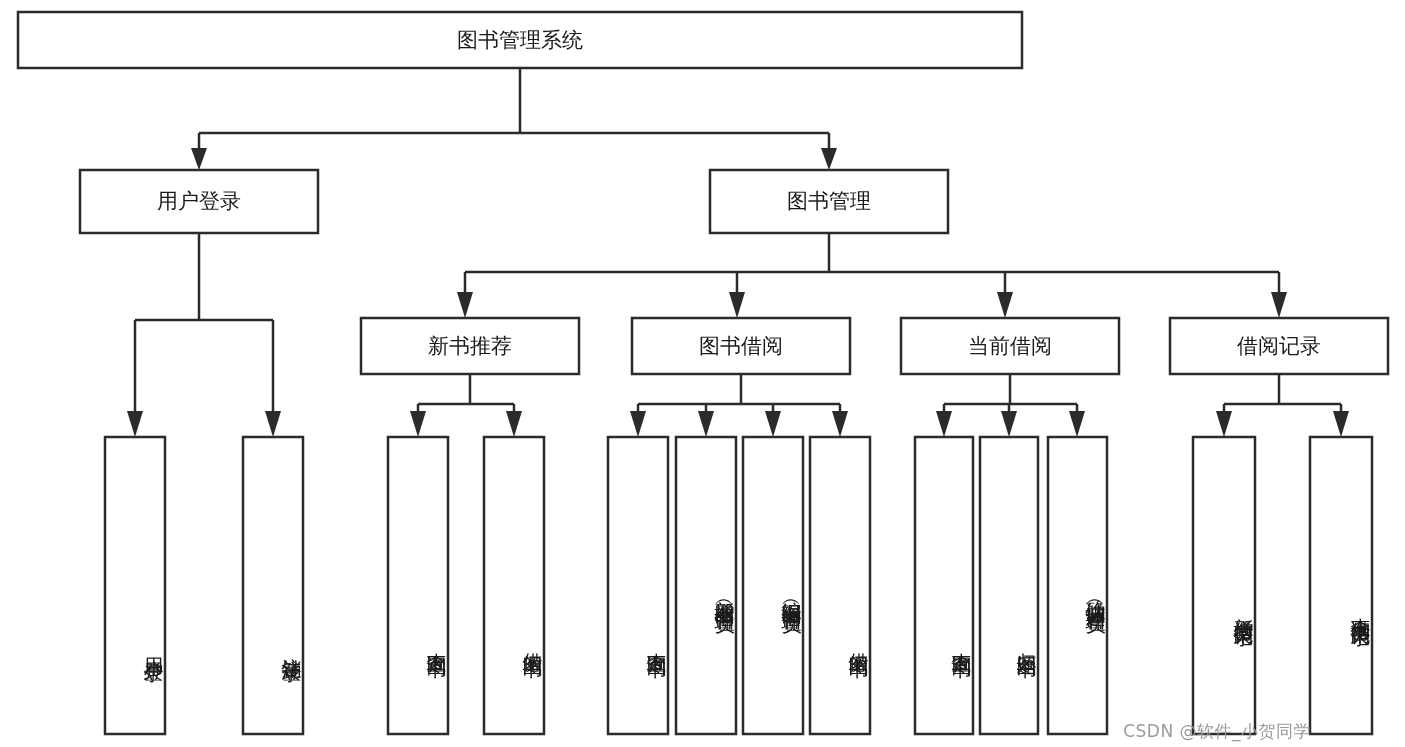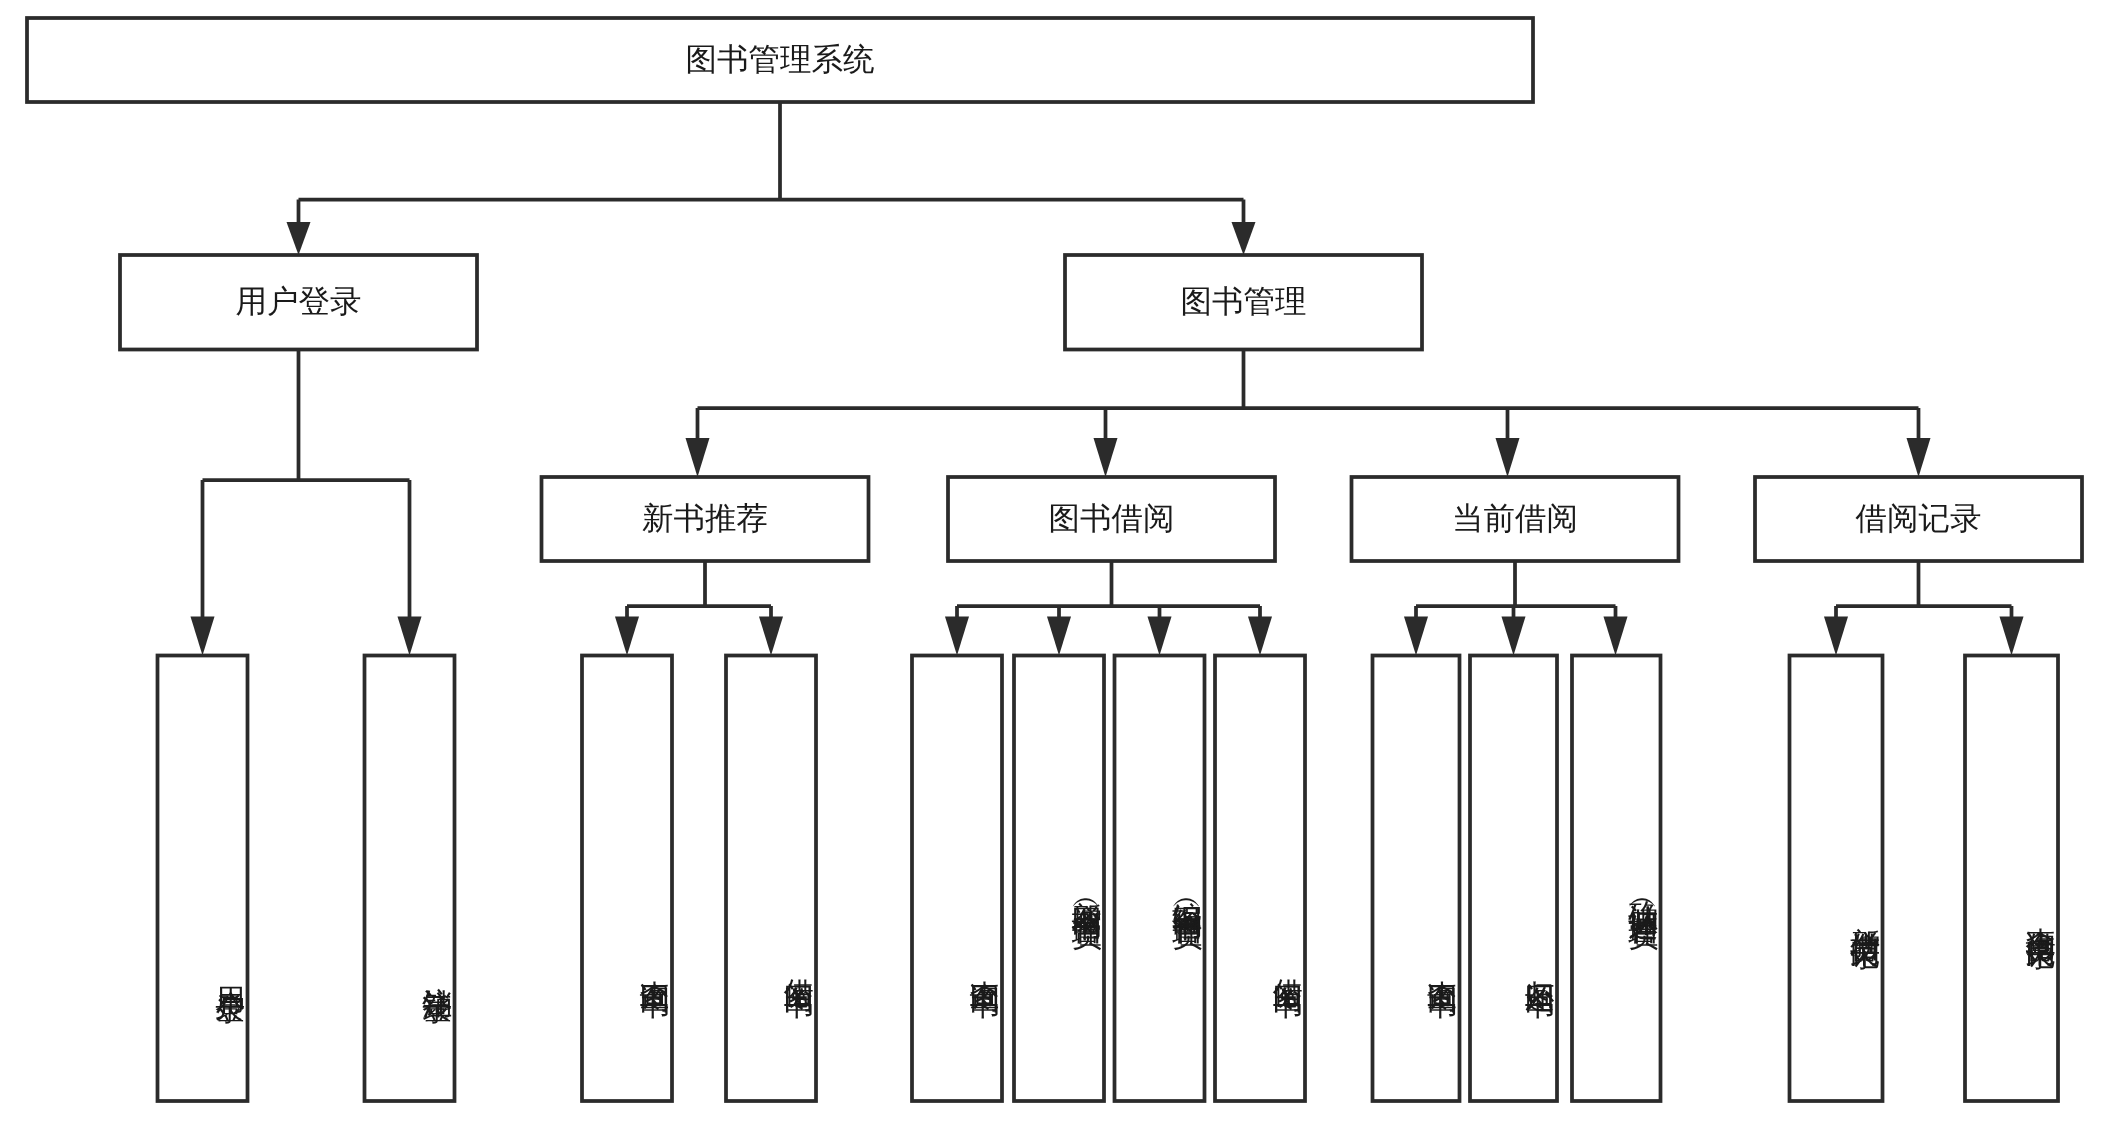--- a/index.html
+++ b/index.html
@@ -202,13 +202,14 @@
   <div class="vlabel" style="left:608px; top:437px; width:60px; height:297px; padding-top:55px;">查询图书</div>
   <div class="vlabel" style="left:676px; top:437px; width:60px; height:297px; padding-top:8px;">新增图书（管理员）</div>
   <div class="vlabel" style="left:743px; top:437px; width:60px; height:297px; padding-top:8px;">编辑图书（管理员）</div>
   <div class="vlabel" style="left:810px; top:437px; width:60px; height:297px; padding-top:55px;">借阅图书</div>
   <div class="vlabel" style="left:915px; top:437px; width:58px; height:297px; padding-top:55px;">查询图书</div>
   <div class="vlabel" style="left:980px; top:437px; width:58px; height:297px; padding-top:55px;">归还图书</div>
   <div class="vlabel" style="left:1048px; top:437px; width:59px; height:297px; padding-top:8px;">确认归还（管理员）</div>
   <div class="vlabel" style="left:1193px; top:437px; width:62px; height:297px; padding-top:22px;">新增借阅记录</div>
   <div class="vlabel" style="left:1310px; top:437px; width:62px; height:297px; padding-top:22px;">查询借阅记录</div>
 
+  <div class="watermark">CSDN @软件_小贺同学</div>
 </div>
 
 </body></html>

